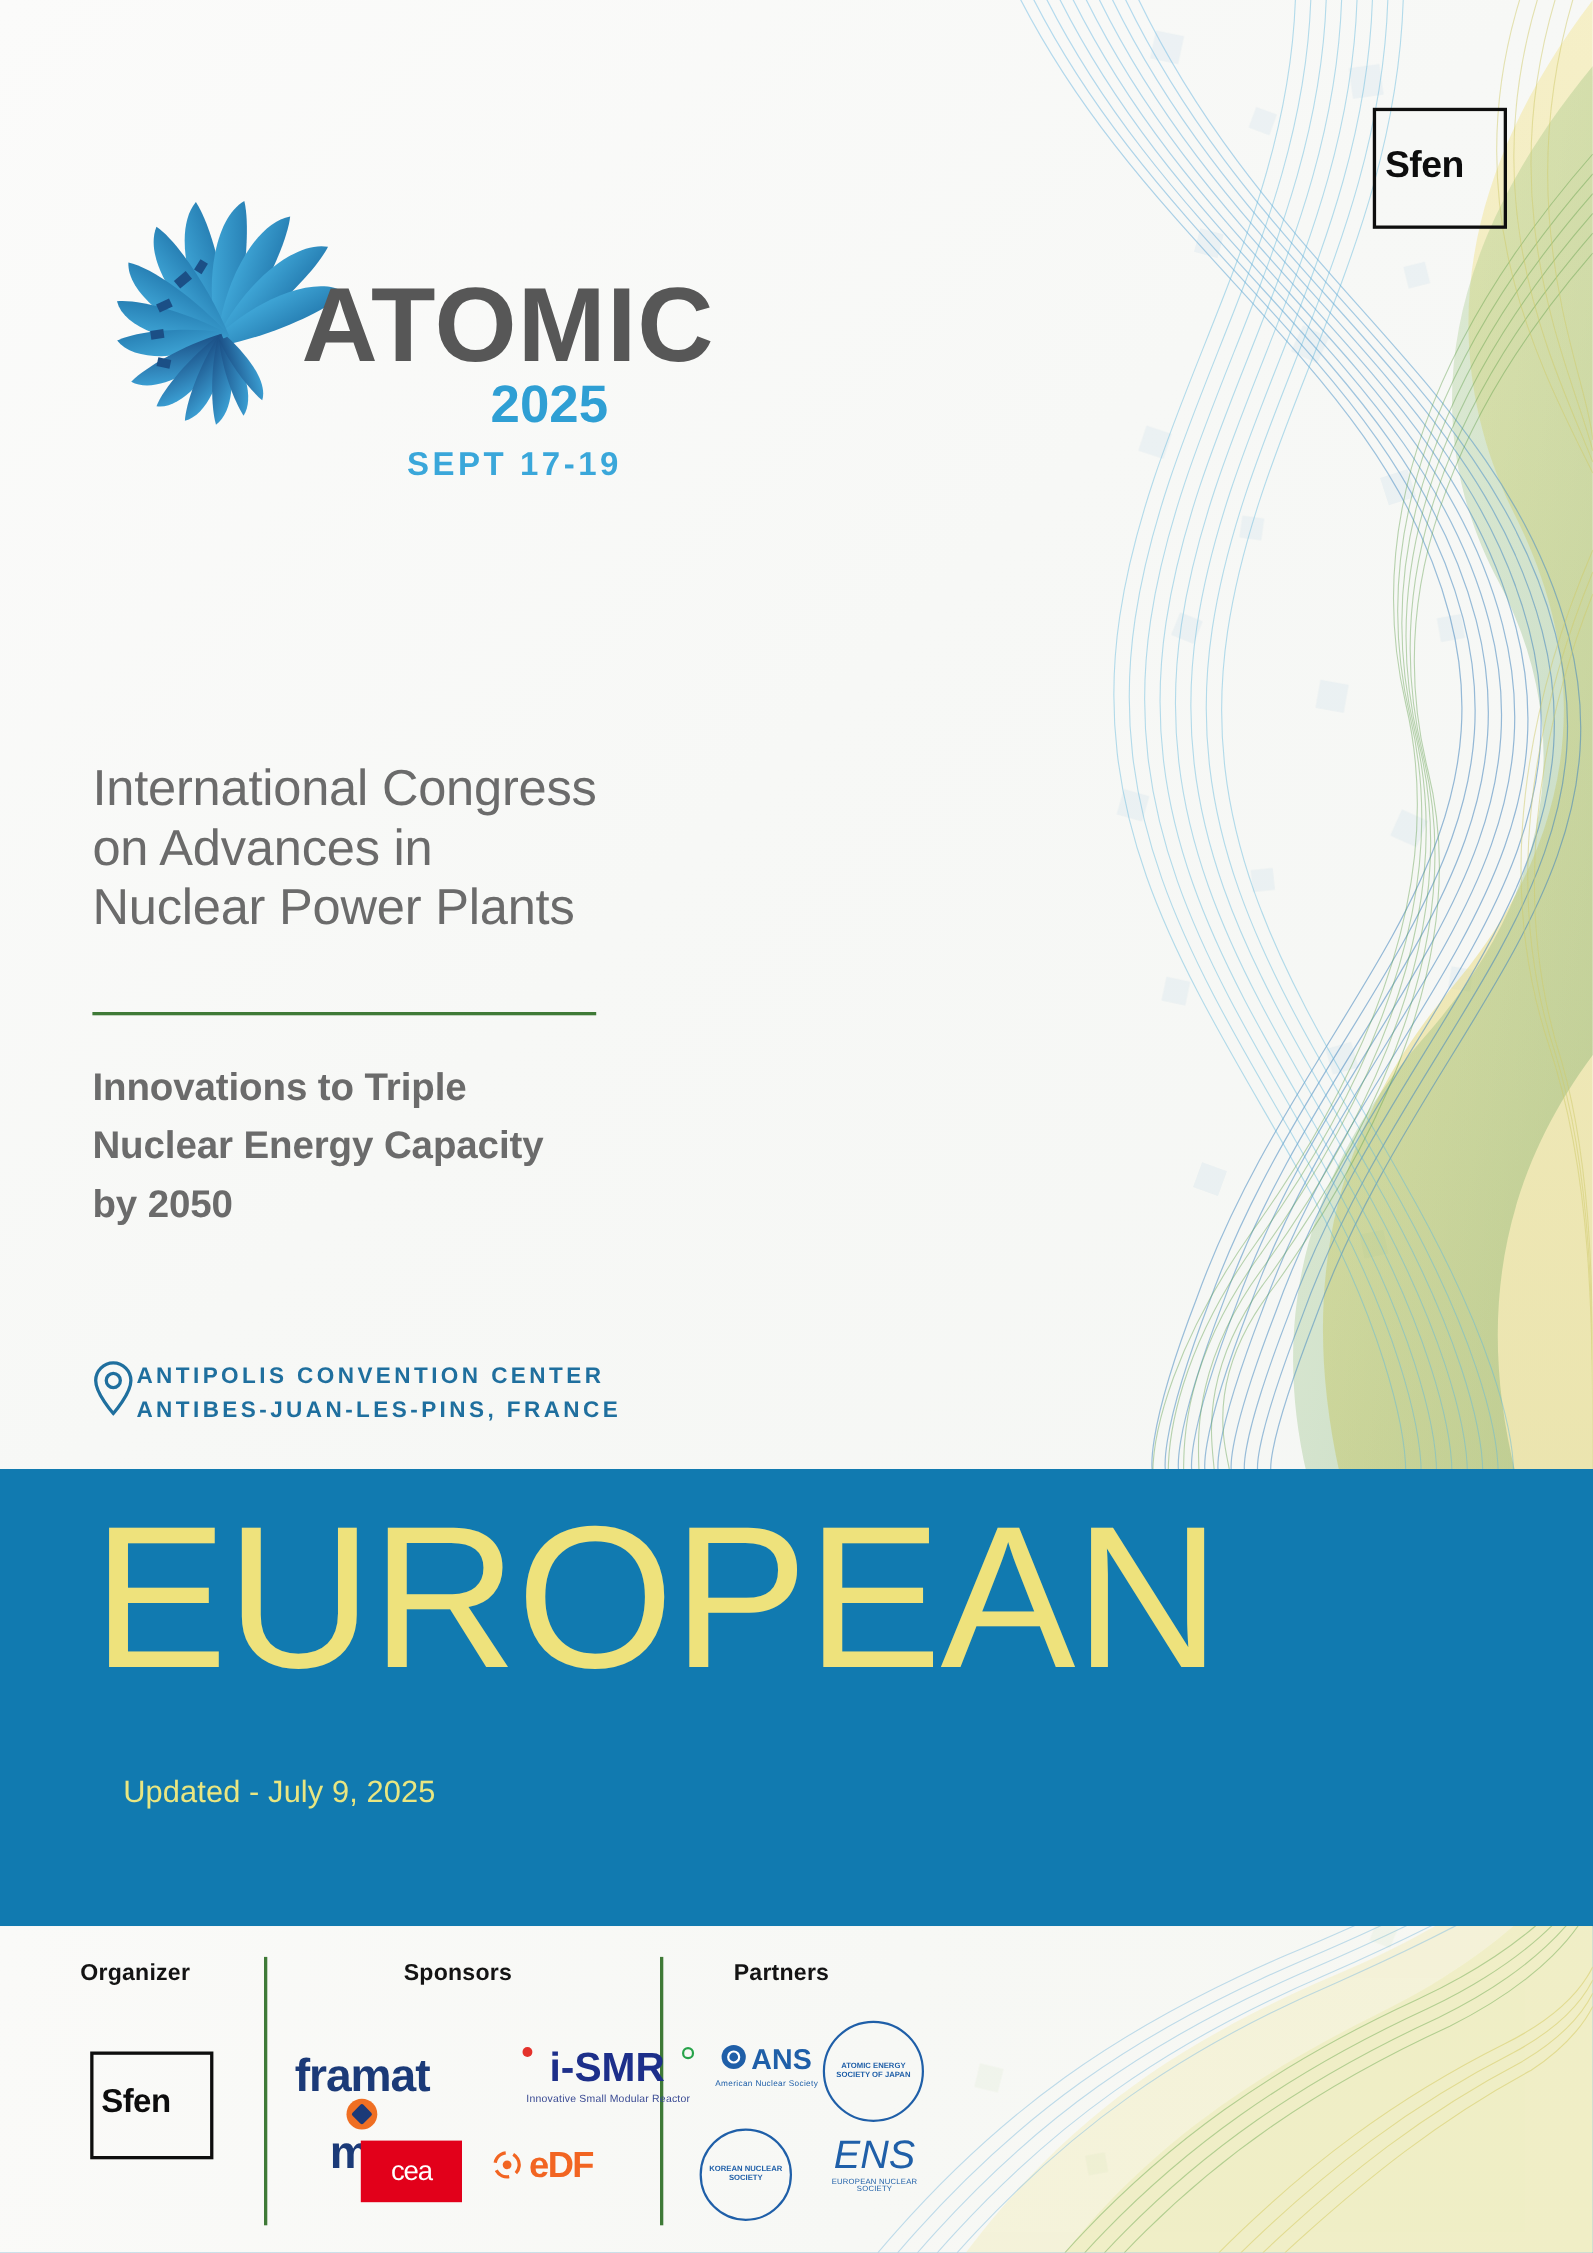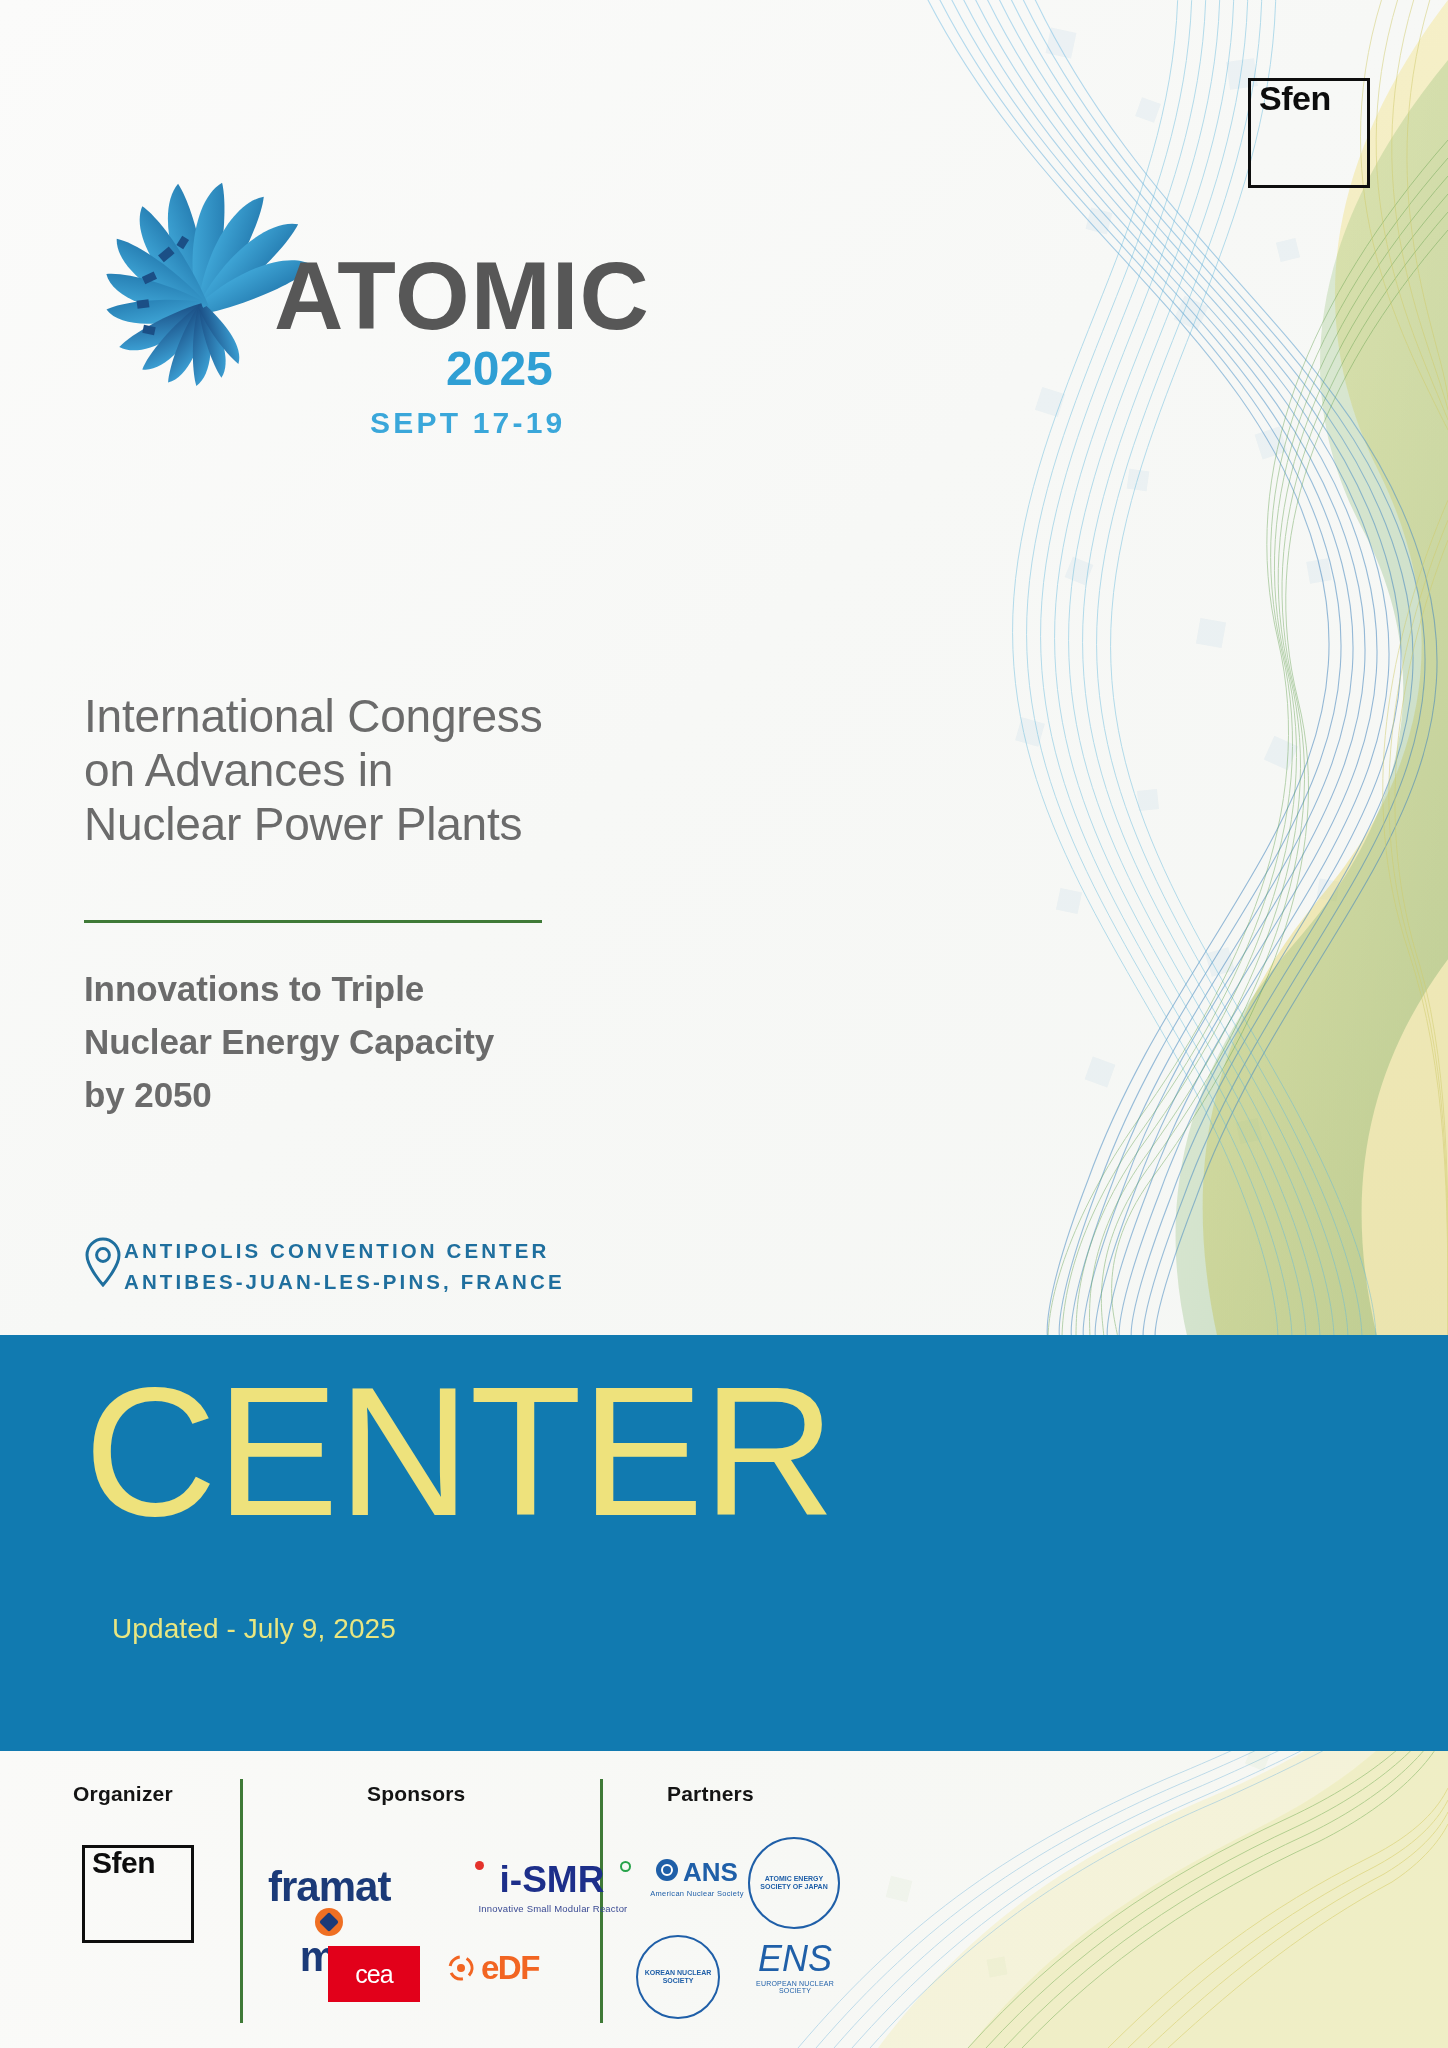--- a/index.html
+++ b/index.html
@@ -94,22 +94,23 @@
   .col-label {
     position:absolute; font-size:21px; font-weight:700; color:#141414;
     letter-spacing:0.2px; white-space:nowrap;
   }
   .lbl-organizer { left:73px; top:31px; }
   .lbl-sponsors { left:367px; top:31px; }
   .lbl-partners { left:667px; top:31px; }
 
   
   .sfen-box {
-    border:3px solid #0e0e0e; display:flex; align-items:flex-start; justify-content:flex-start;
+    border:3px solid #0e0e0e; display:flex; align-items:center; justify-content:flex-start;
     background:transparent;
+    margin-top:20px;
   }
   .sfen-word { font-size:34px; font-weight:700; color:#0d0d0d; line-height:1; letter-spacing:-0.5px; }
 
   .sfen-top {
     position:absolute; left:1248px; top:78px; width:122px; height:110px;
     padding:0 0 6px 8px;
   }
   .sfen-foot {
     position:absolute; left:82px; top:94px; width:112px; height:98px;
     padding:0 0 6px 7px;
@@ -366,21 +367,21 @@
       <path d="M19 2 C10.2 2 3 9.2 3 18 C3 30 19 48 19 48 C19 48 35 30 35 18 C35 9.2 27.8 2 19 2 Z" fill="none" stroke="#1f6f9e" stroke-width="3"></path>
       <circle cx="19" cy="18" r="6.4" fill="none" stroke="#1f6f9e" stroke-width="3"></circle>
     </svg>
     <div class="venue-text">
       <div>ANTIPOLIS CONVENTION CENTER</div>
       <div>ANTIBES-JUAN-LES-PINS, FRANCE</div>
     </div>
   </div>
 
   <div class="banner">
-    <div class="banner-title">CENTER</div>
+    <div class="banner-title">EUROPEAN</div>
   </div>
   <div class="banner-sub">Updated - July 9, 2025</div>
 
   <div class="footer">
 
     <svg class="waves-bottom" viewBox="0 0 900 420" preserveAspectRatio="none">
       <g opacity="0.55">
         <path d="M330 420 C420 300 520 230 660 170 C780 120 860 60 900 0 L900 420 Z" fill="#f0e79f" opacity="0.55"></path>
         <path d="M420 420 C500 320 590 260 710 200 C810 150 870 90 900 40 L900 420 Z" fill="#e3e07a" opacity="0.45"></path>
       </g>

